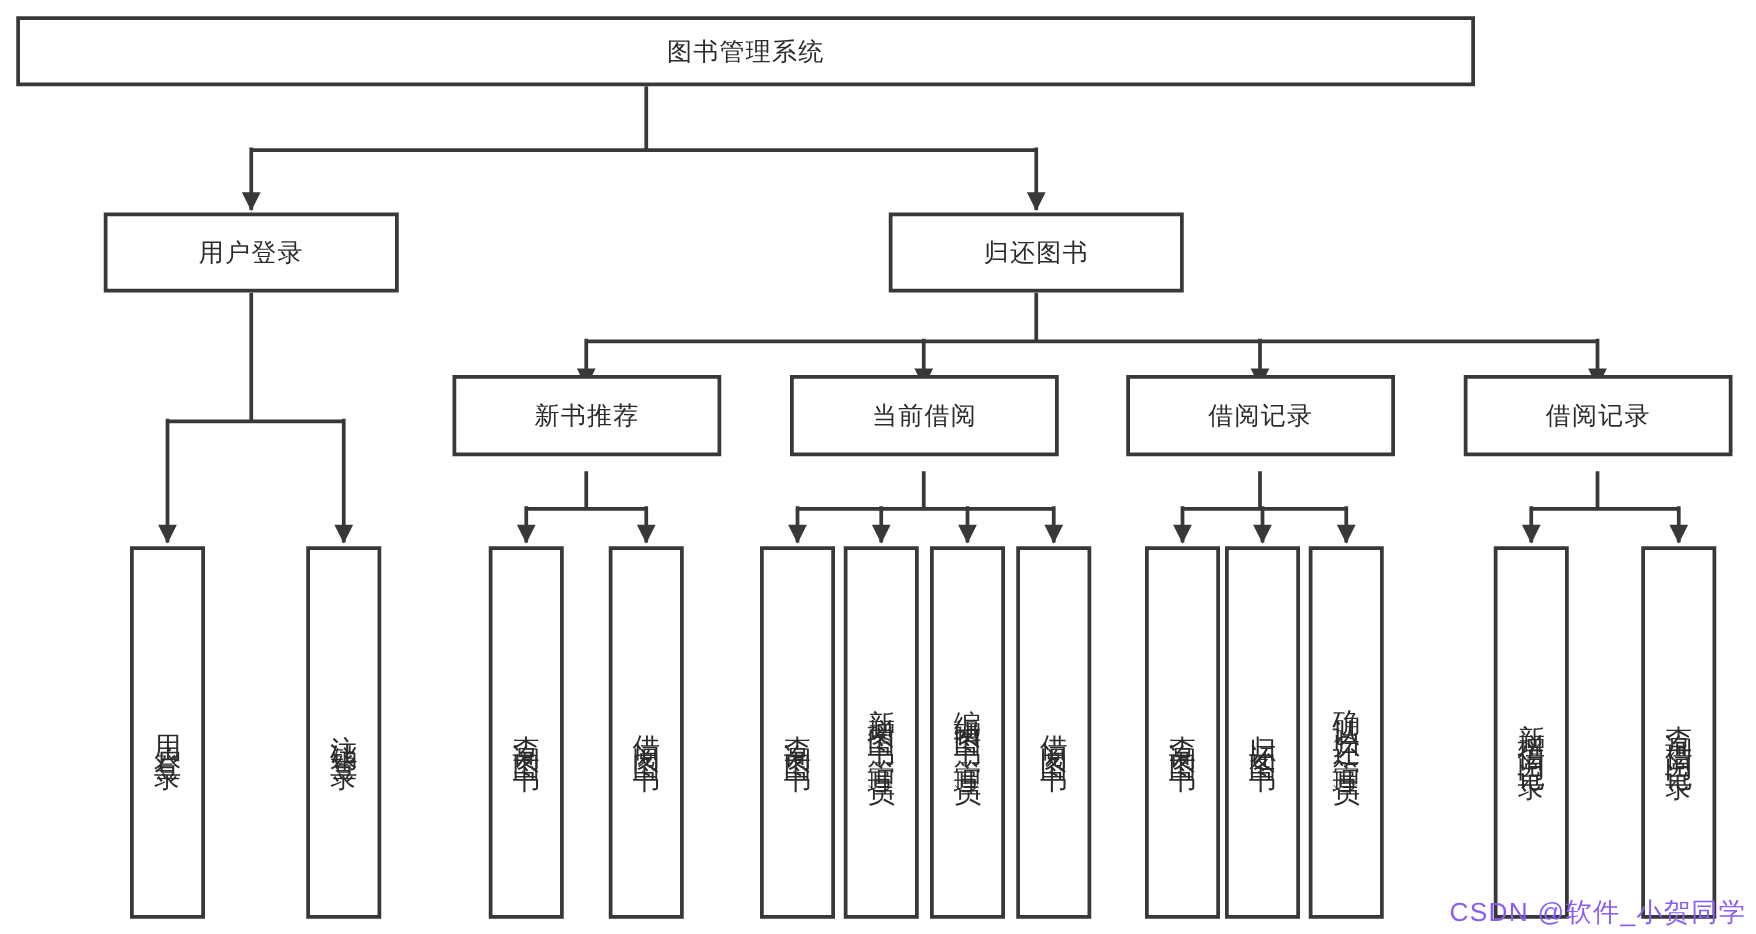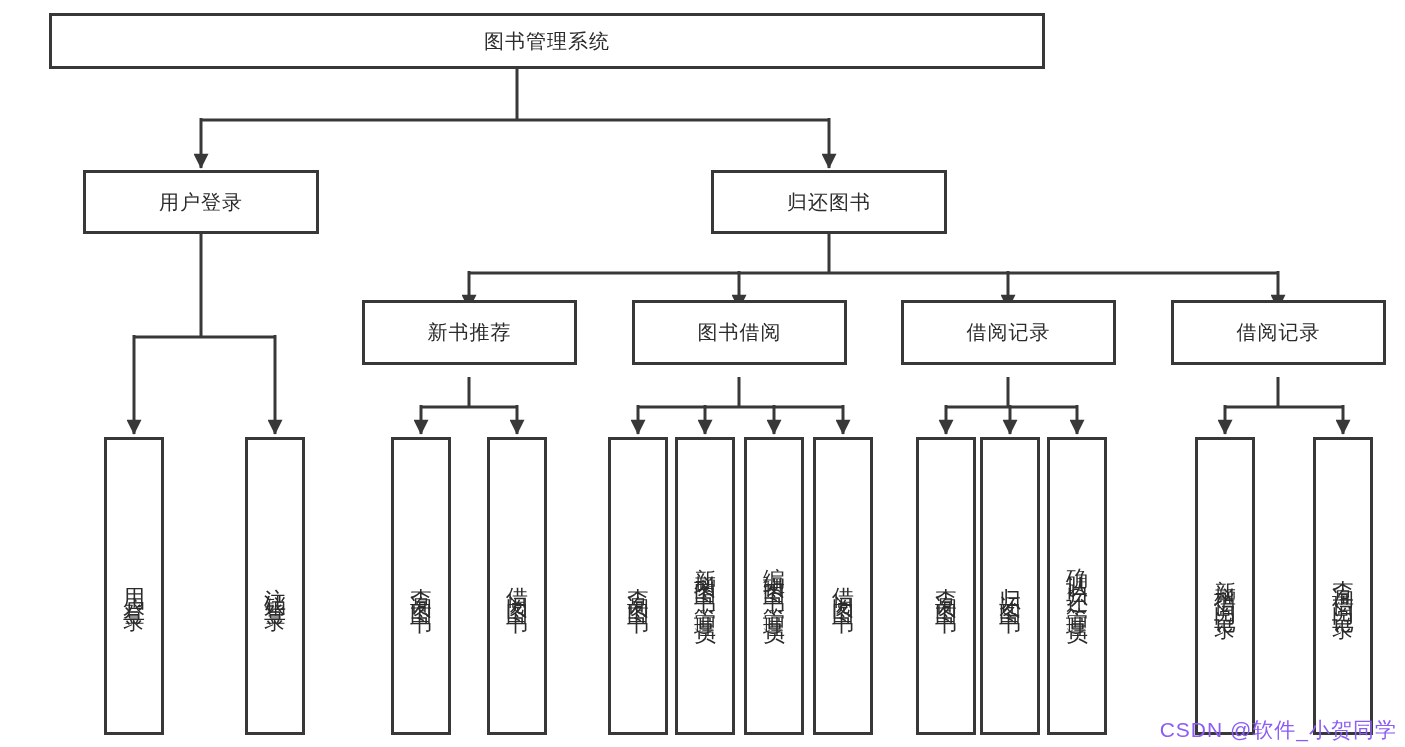--- a/index.html
+++ b/index.html
@@ -23,21 +23,21 @@
     box-sizing: border-box;
     background: #ffffff;
     border: 3px solid #383838;
     display: flex;
     align-items: center;
     justify-content: center;
     font-size: 20px;
     letter-spacing: 1px;
     white-space: nowrap;
   }
-  .root { left: 13px; top: 13px; width: 996px; height: 56px; margin-left: 36px; }
+  .root { left: 13px; top: 13px; width: 1167px; height: 56px; }
   .l2   { top: 170px; width: 236px; height: 64px; }
   .l3   { top: 300px; width: 215px; height: 65px; }
   .vnode {
     position: absolute;
     box-sizing: border-box;
     top: 437px;
     width: 60px;
     height: 298px;
     background: #ffffff;
     border: 3px solid #383838;
@@ -107,21 +107,21 @@
       <line x1="1343" y1="405" x2="1343" y2="434" marker-end="url(#ah)"></line>
     </g>
   </svg>
 
   <div class="hnode root">图书管理系统</div>
 
   <div class="hnode l2" style="left:83px">用户登录</div>
   <div class="hnode l2" style="left:711px">归还图书</div>
 
   <div class="hnode l3" style="left:362px">新书推荐</div>
-  <div class="hnode l3" style="left:632px">图书借阅</div>
+  <div class="hnode l3" style="left:632px">当前借阅</div>
   <div class="hnode l3" style="left:901px">借阅记录</div>
   <div class="hnode l3" style="left:1171px">借阅记录</div>
 
   <div class="vnode" style="left:104px">用户登录</div>
   <div class="vnode" style="left:245px">注销登录</div>
 
   <div class="vnode" style="left:391px">查询图书</div>
   <div class="vnode" style="left:487px">借阅图书</div>
 
   <div class="vnode" style="left:608px">查询图书</div>

